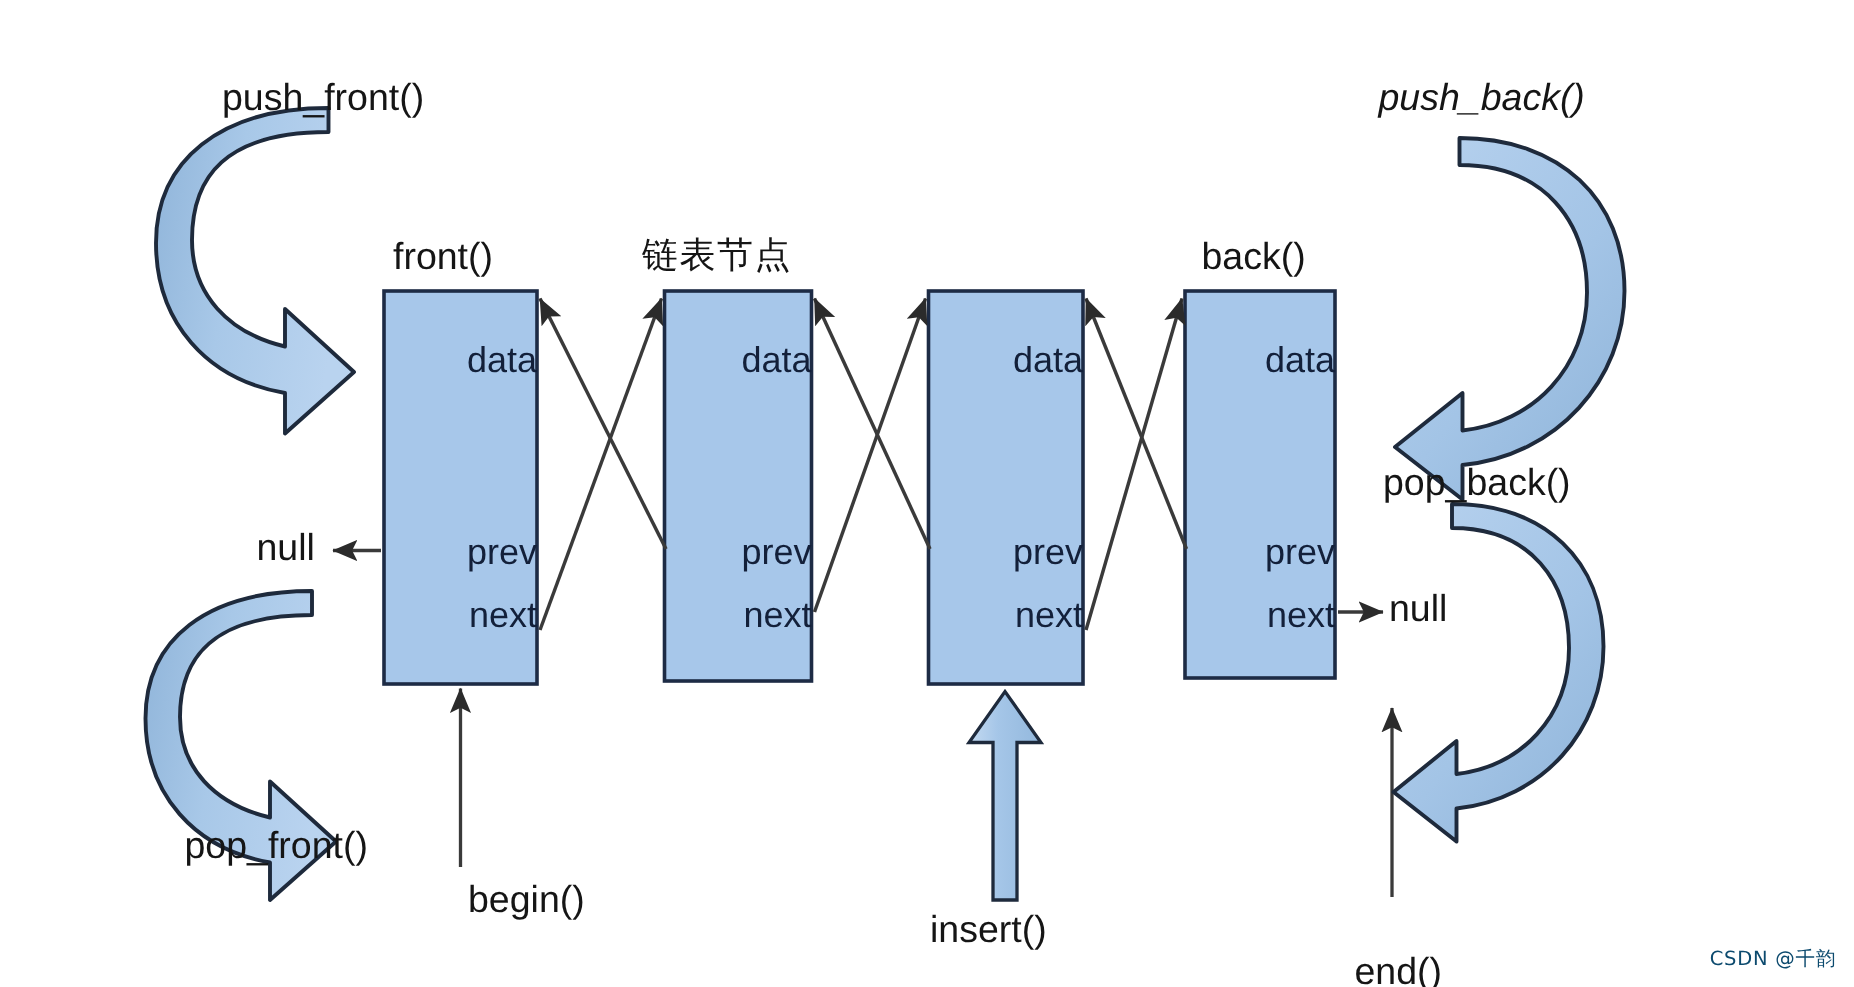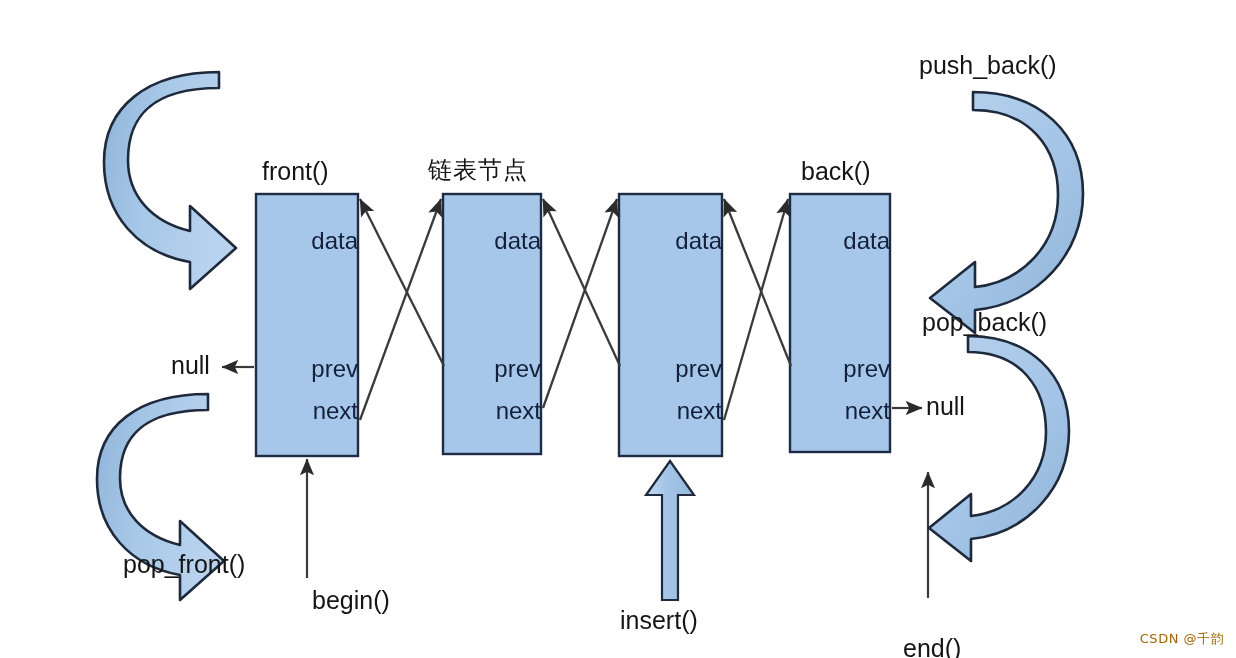--- a/index.html
+++ b/index.html
@@ -43,21 +43,21 @@
     font-size: 24px;
     line-height: 1;
     white-space: nowrap;
     text-align: right;
     font-family: "Liberation Sans", "DejaVu Sans", sans-serif;
   }
   .watermark {
     position: absolute;
     right: 12px;
     bottom: 10px;
-    color: #a16207;
+    color: #0c4a6e;
     font-size: 13px;
     letter-spacing: 0.5px;
     font-family: "DejaVu Sans", sans-serif;
     white-space: nowrap;
   }
 </style>
 </head>
 <body>
 
 <div id="canvas">
@@ -176,22 +176,23 @@
                L 971,494
                L 929,528
                L 971,561
                L 971,539
                C 1028,533 1069,487 1069,431
                C 1069,374 1030,336 968,336
                Z" fill="url(#curveGradB)" stroke="#1e2a3c" stroke-width="2.6" stroke-linejoin="round"></path>
     </g>
   </svg>
 
+  <div class="lbl" style="left:148px; top:53px;">push_front()</div>
   <div class="lbl" style="left:123px; top:552px;">pop_front()</div>
-  <div class="lbl" style="left:919px; top:53px;">push_back()</div>
+  <div class="lbl" style="left:919px; top:53px;font-style:italic;">push_back()</div>
   <div class="lbl" style="left:922px; top:310px;">pop_back()</div>
   <div class="lbl" style="left:267px; top:588px;margin-left:45px;">begin()</div>
   <div class="lbl" style="left:903px; top:636px;text-align:right;">end()</div>
   <div class="lbl" style="left:620px; top:608px;">insert()</div>
 
   <div class="lbl" style="left:262px; top:159px;">front()</div>
   <div class="lbl lbl-cn" style="left:428px; top:158px;text-align:center;">链表节点</div>
   <div class="lbl" style="left:801px; top:159px;">back()</div>
 
   <div class="lbl" style="left:171px; top:353px;">null</div>

